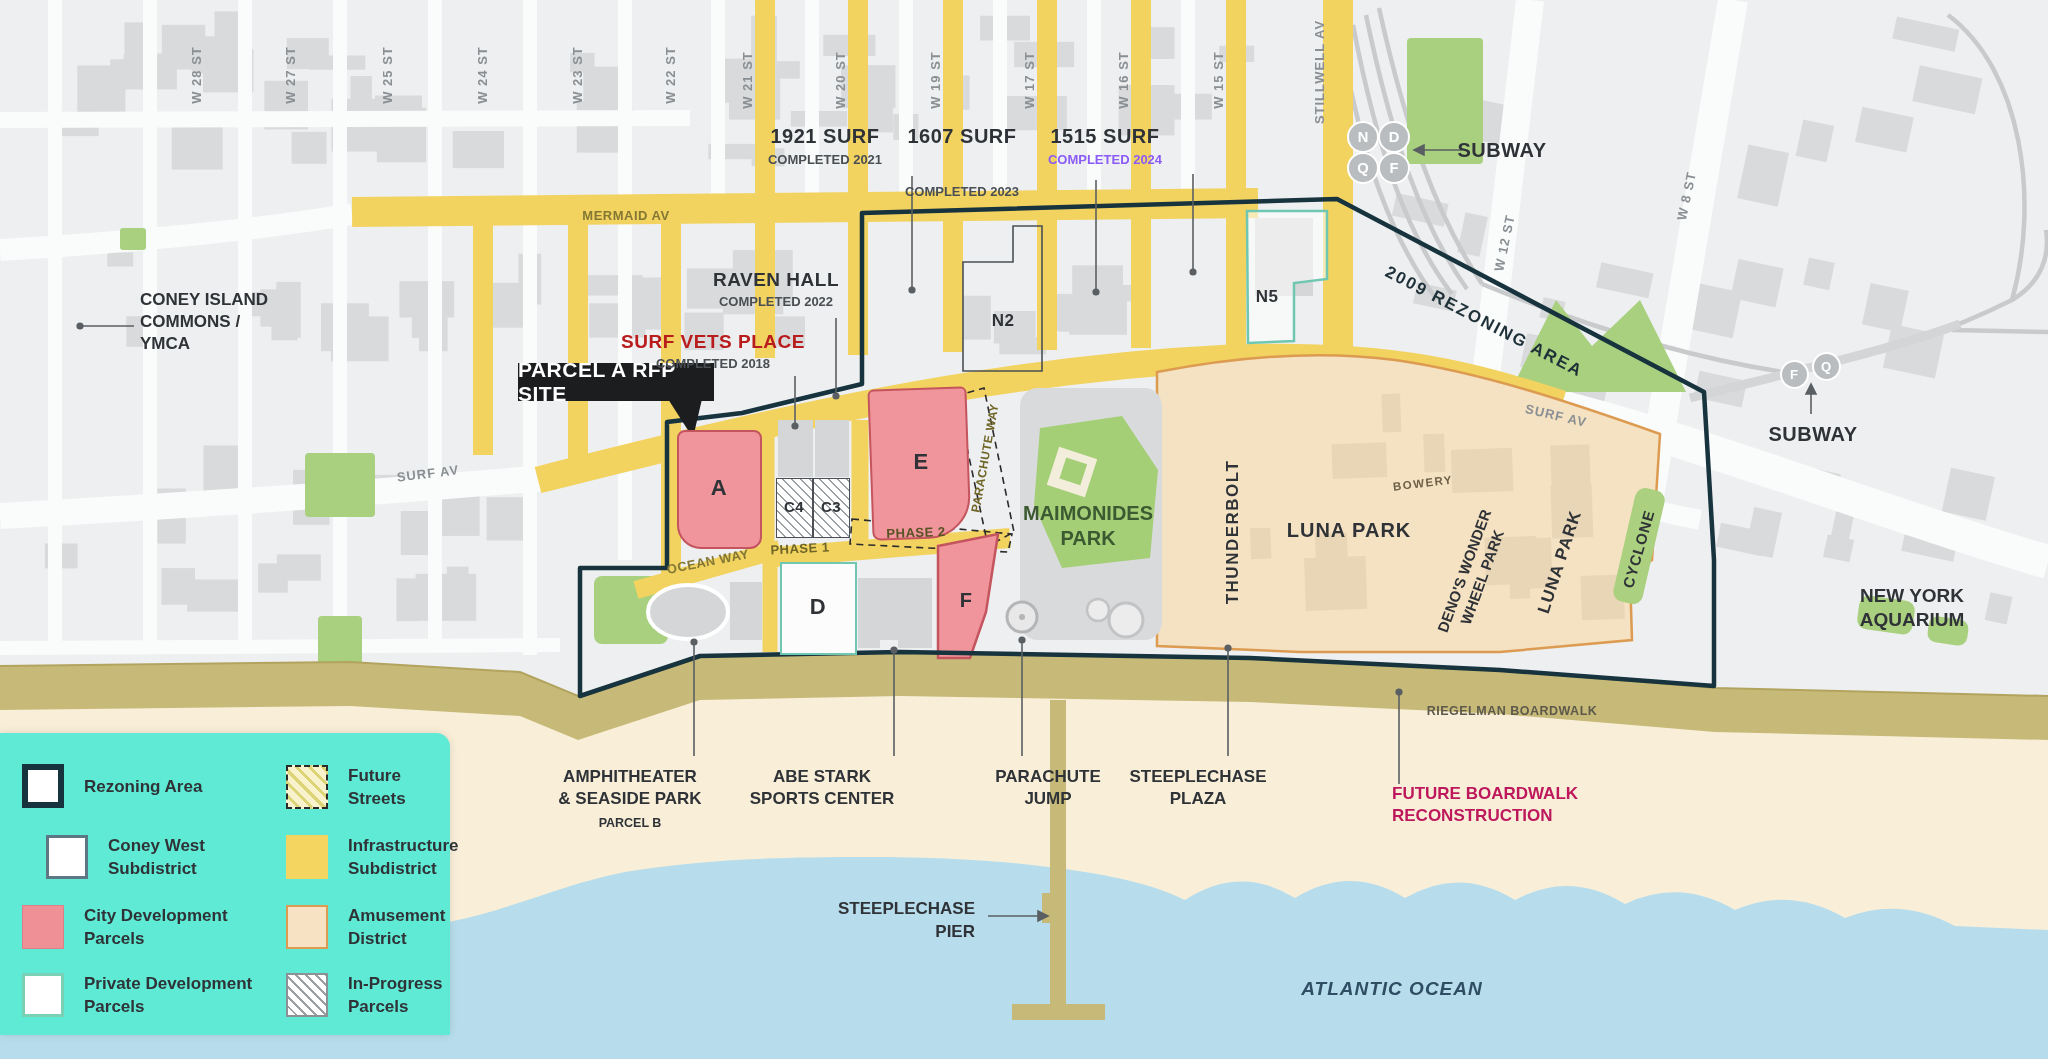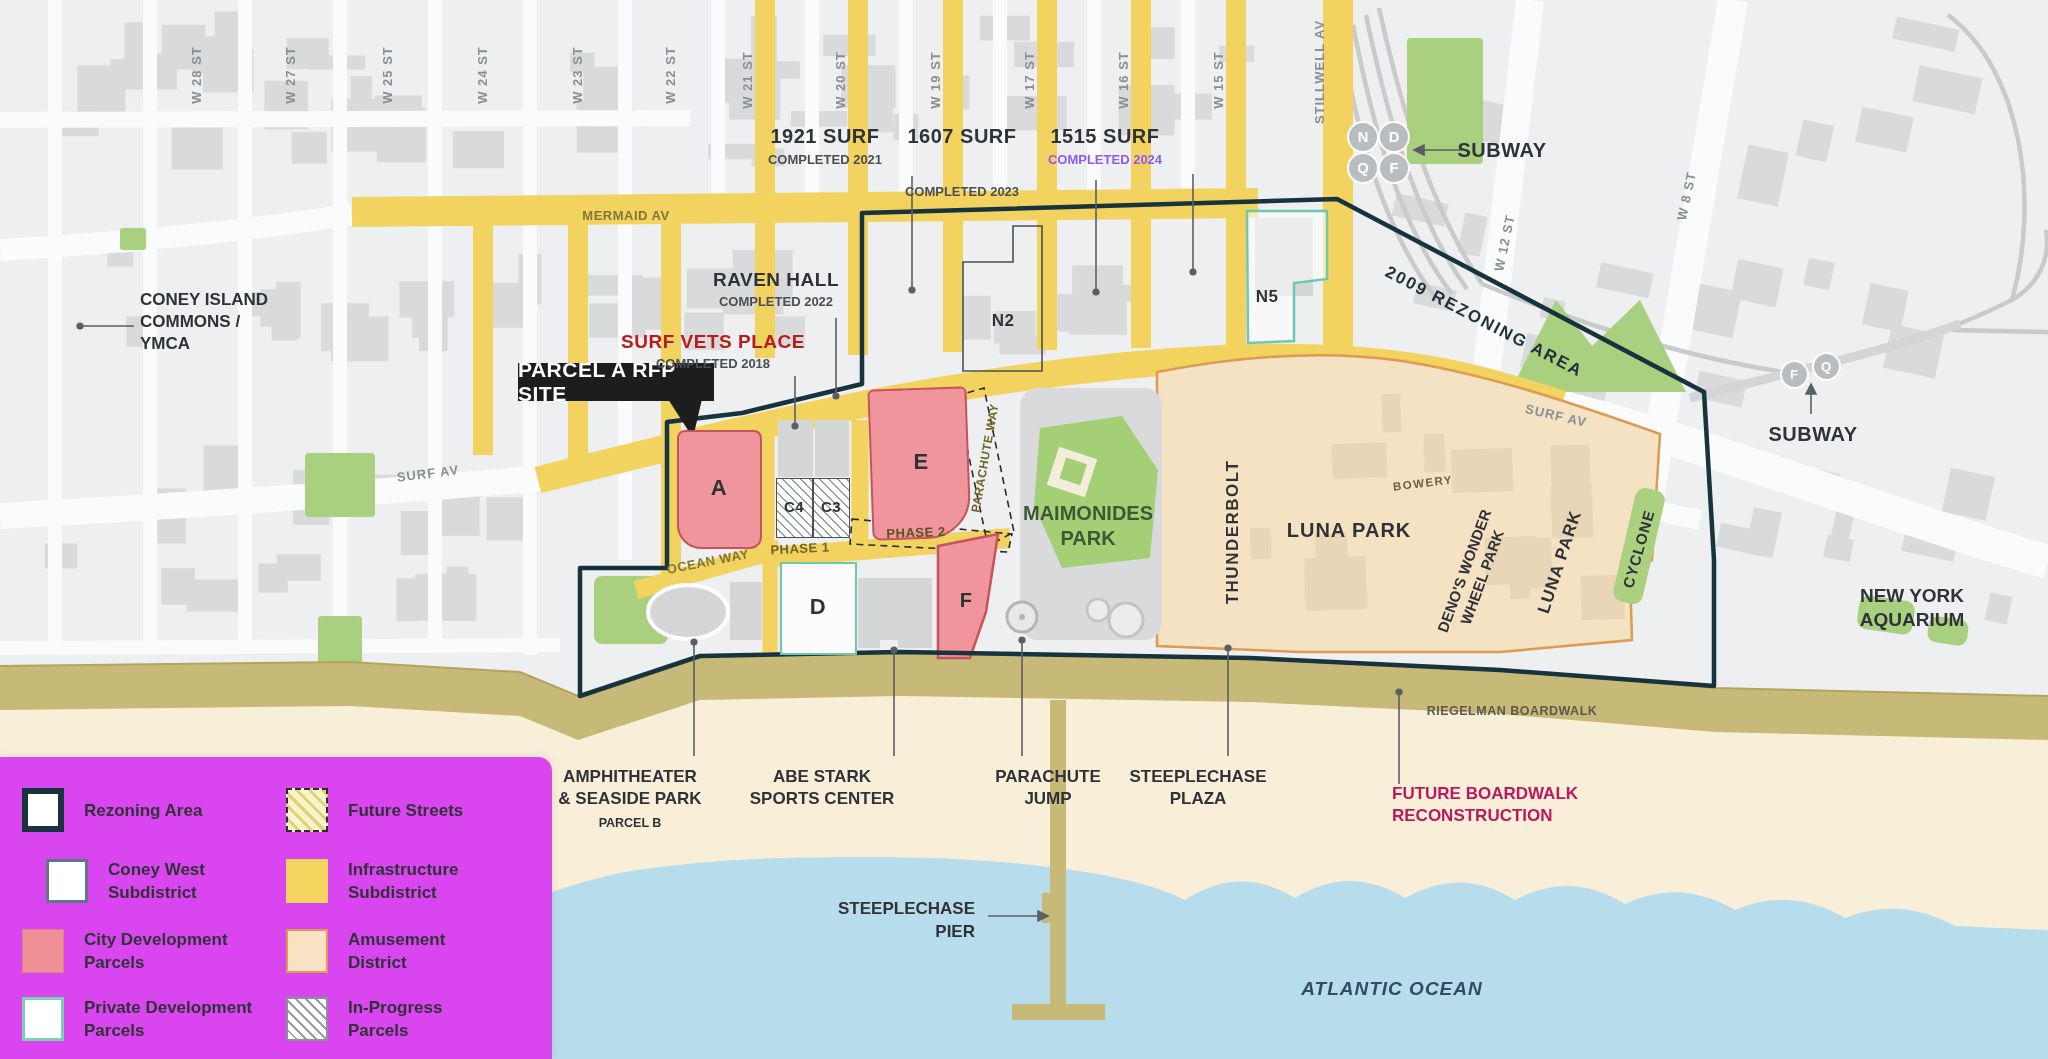--- a/index.html
+++ b/index.html
@@ -9,21 +9,21 @@
   .lbl{position:absolute;font-weight:700;color:#2f3337;white-space:nowrap;
        transform-origin:center center;}
   .lbl div{white-space:nowrap;}
   .parcel{position:absolute;box-sizing:border-box;}
   .p-city{background:#f0959b;border:2.5px solid #c4545e;}
   .p-hatch{background:repeating-linear-gradient(45deg,#ffffff 0 5px,#9aa0a3 5px 6.5px);
            border:1.5px solid #4a5055;}
   .p-teal{background:#fbfcfb;border:2.5px solid #6fc7b2;}
   #badge{position:absolute;background:#1c1d1f;color:#fff;font-weight:700;font-size:21px;
          display:flex;align-items:center;justify-content:center;letter-spacing:.5px;}
-  #legend{position:absolute;left:0;top:757px;width:552px;height:302px;background:#d946ef;
+  #legend{position:absolute;left:0;top:733px;width:450px;height:302px;background:#5eead4;
           border-radius:0 14px 0 0;box-shadow:0 0 8px rgba(0,0,0,.12);}
   .leg-item{position:absolute;display:flex;align-items:center;}
   .leg-swatch{width:42px;height:44px;box-sizing:border-box;flex:0 0 auto;}
   .leg-text{font-weight:700;font-size:17px;color:#2f3337;line-height:23px;margin-left:20px;}
   .sw-rezoning{background:#fff;border:6px solid #16333e;}
   .sw-coney{background:#fff;border:3px solid #5d7884;}
   .sw-city{background:#ef9097;border:1px solid #dd7f86;}
   .sw-private{background:#fff;border:3px solid #79d0b5;}
   .sw-future{background:repeating-linear-gradient(45deg,#f8f2cd 0 6px,#ddd478 6px 9px);
              border:2.5px dashed #2b2b2b;}

